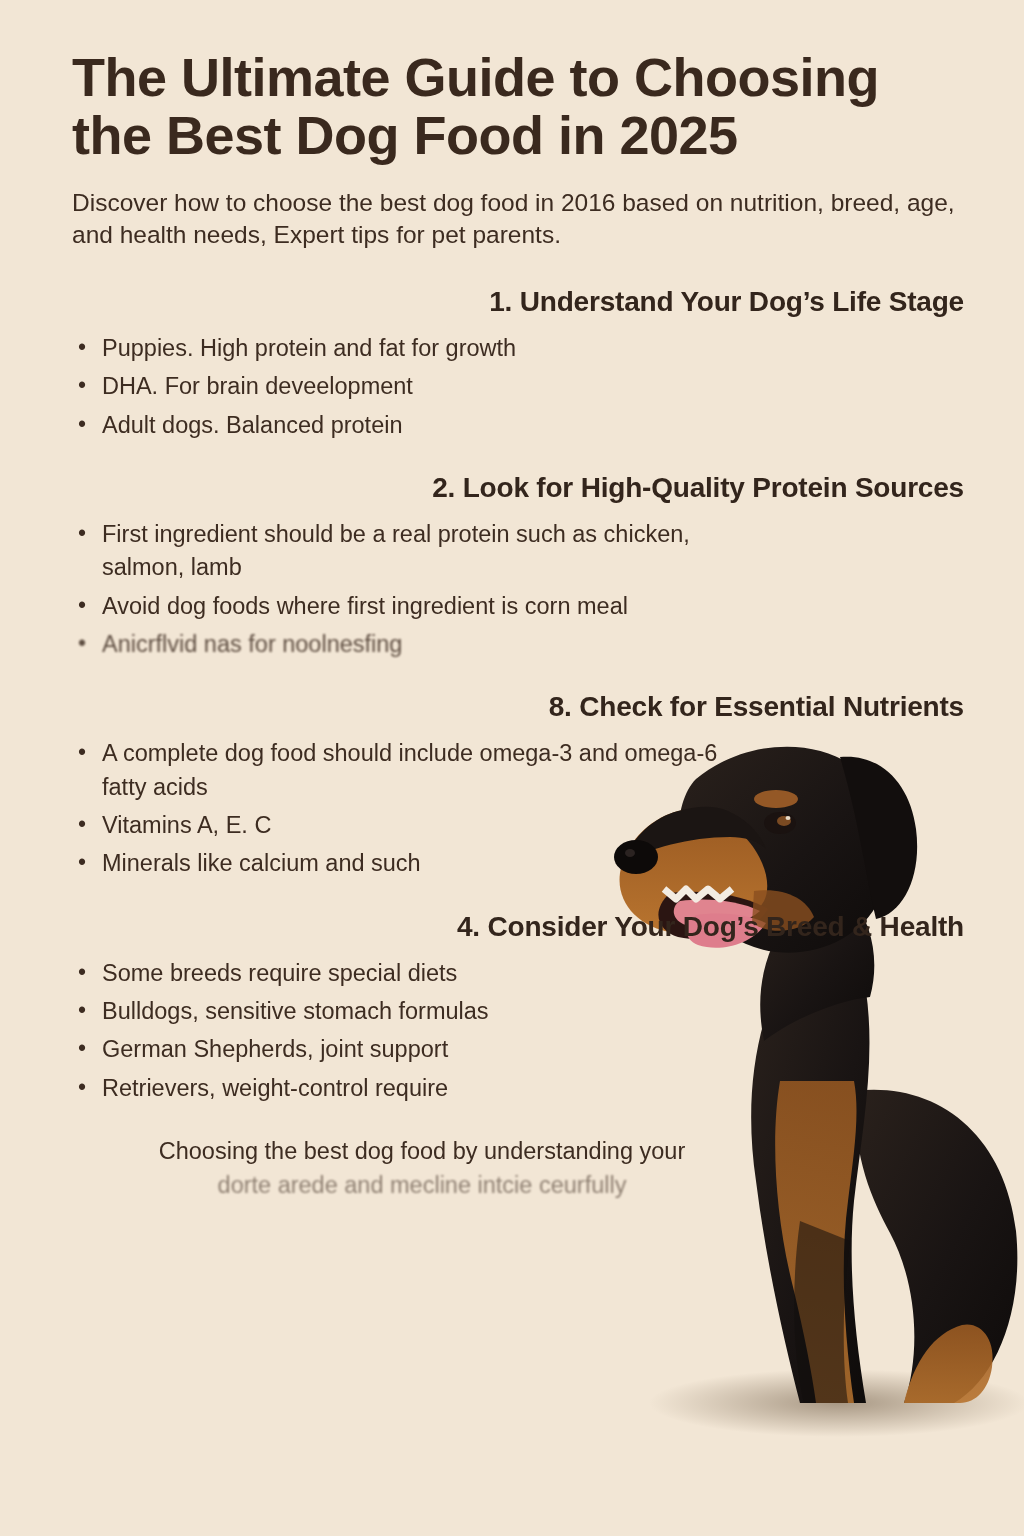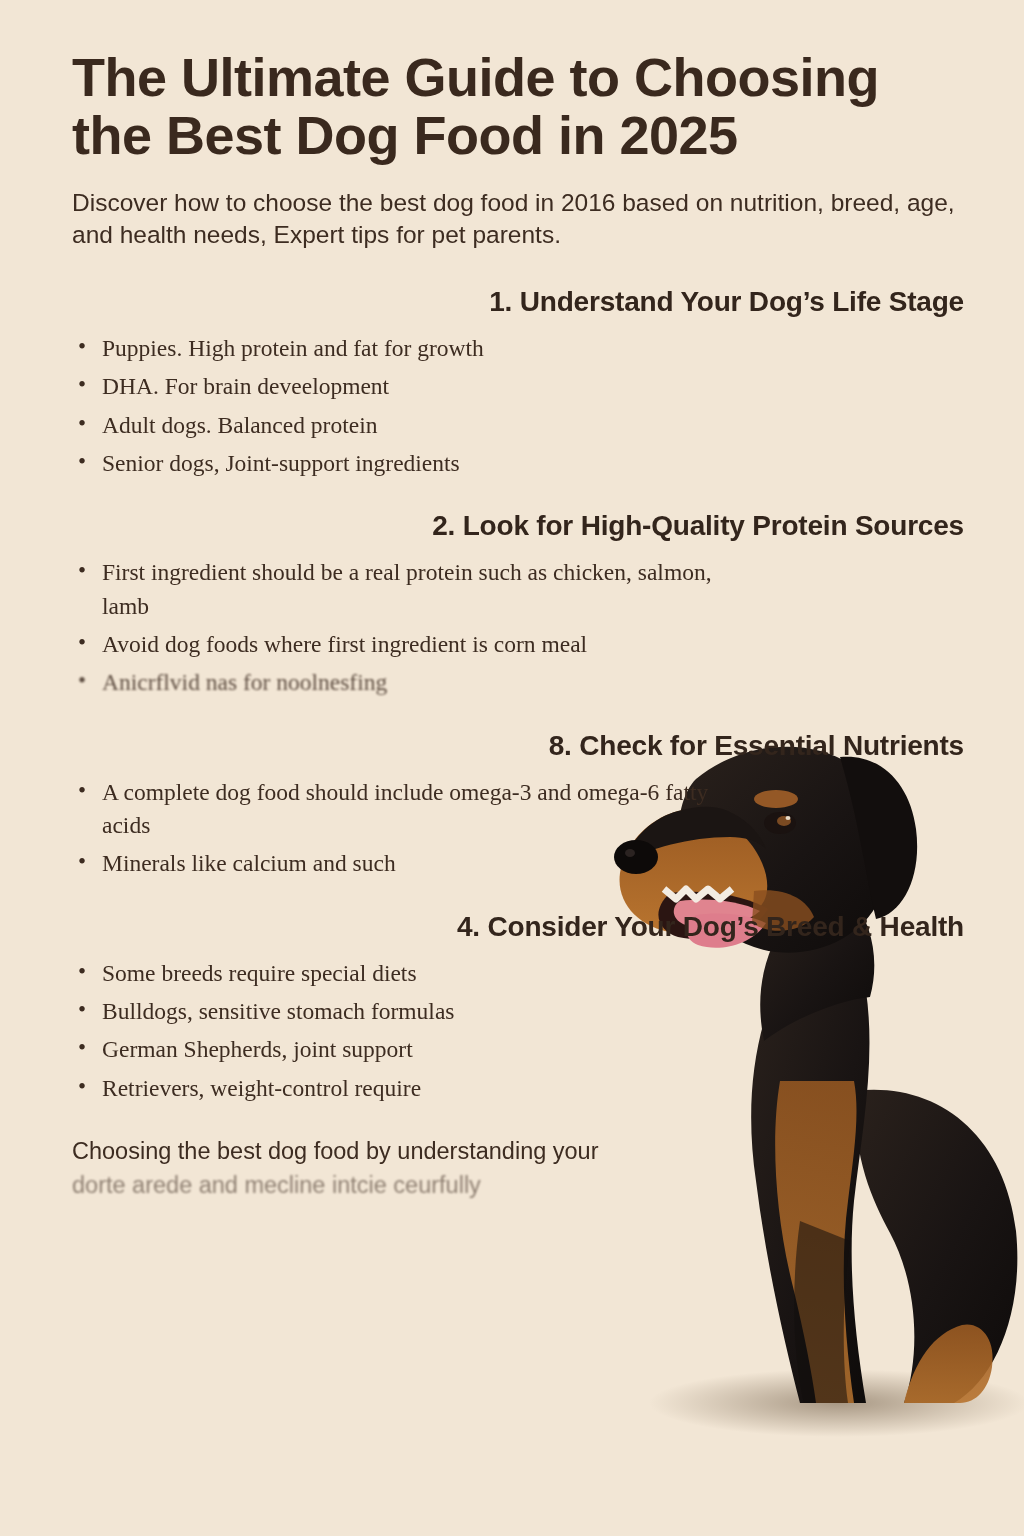--- a/index.html
+++ b/index.html
@@ -63,21 +63,20 @@
     font-weight: 700;
     margin: 0 0 14px 0;
     color: #33251c;
     letter-spacing: -0.2px;
     text-align: right;
   }
   ul.bullets {
     list-style: none;
     margin: 0 0 30px 0;
     padding: 0;
-    font-family: Liberation Serif, serif;
   }
   ul.bullets li {
     position: relative;
     font-size: 23.5px;
     line-height: 1.42;
     color: #3d2c21;
     padding-left: 30px;
     margin-bottom: 5px;
     max-width: 620px;
   }
@@ -92,20 +91,21 @@
   .blurry {
     filter: blur(0.9px);
     opacity: 0.82;
   }
   .closing {
     font-size: 23.5px;
     line-height: 1.42;
     color: #3d2c21;
     max-width: 700px;
     margin: 6px 0 0 0;
+    text-align: center;
   }
   .closing .fade-line {
     display: block;
     filter: blur(1.1px);
     opacity: 0.55;
   }
   .sect { margin-bottom: 6px; }
   .sect-1 ul.bullets li,
   .sect-4 ul.bullets li { max-width: 640px; }
   .sect-2 ul.bullets li,
@@ -183,37 +183,37 @@
     <h1 class="title">The Ultimate Guide to Choosing the Best Dog Food in 2025</h1>
 
     <p class="subtitle">Discover how to choose the best dog food in 2016 based on nutrition, breed, age, and health needs, Expert tips for pet parents.</p>
 
     <div class="sect sect-1">
       <h2 class="section-heading">1. Understand Your Dog’s Life Stage</h2>
       <ul class="bullets">
         <li>Puppies. High protein and fat for growth</li>
         <li>DHA. For brain deveelopment</li>
         <li>Adult dogs. Balanced protein</li>
-        <li>Senior dogs, Joint-support ingredients</li>
       </ul>
     </div>
 
     <div class="sect sect-2">
       <h2 class="section-heading">2. Look for High-Quality Protein Sources</h2>
       <ul class="bullets">
         <li>First ingredient should be a real protein such as chicken, salmon, lamb</li>
         <li>Avoid dog foods where first ingredient is corn meal</li>
         <li class="blurry">Anicrflvid nas for noolnesfing</li>
       </ul>
     </div>
 
     <div class="sect sect-3">
       <h2 class="section-heading">8. Check for Essential Nutrients</h2>
       <ul class="bullets">
         <li>A complete dog food should include omega-3 and omega-6 fatty acids</li>
+        <li>Vitamins A, E. C</li>
         <li>Minerals like calcium and such</li>
       </ul>
     </div>
 
     <div class="sect sect-4">
       <h2 class="section-heading">4. Consider Your Dog’s Breed &amp; Health</h2>
       <ul class="bullets">
         <li>Some breeds require special diets</li>
         <li>Bulldogs, sensitive stomach formulas</li>
         <li>German Shepherds, joint support</li>

